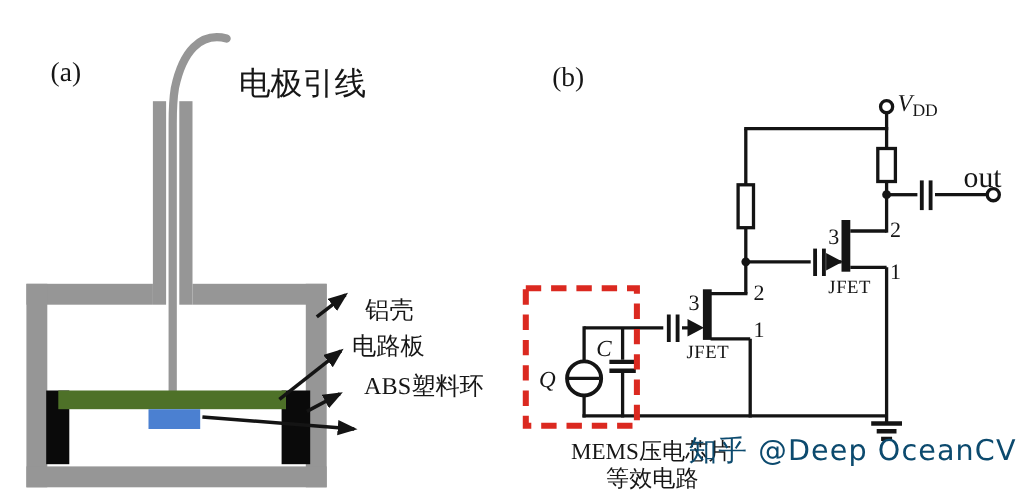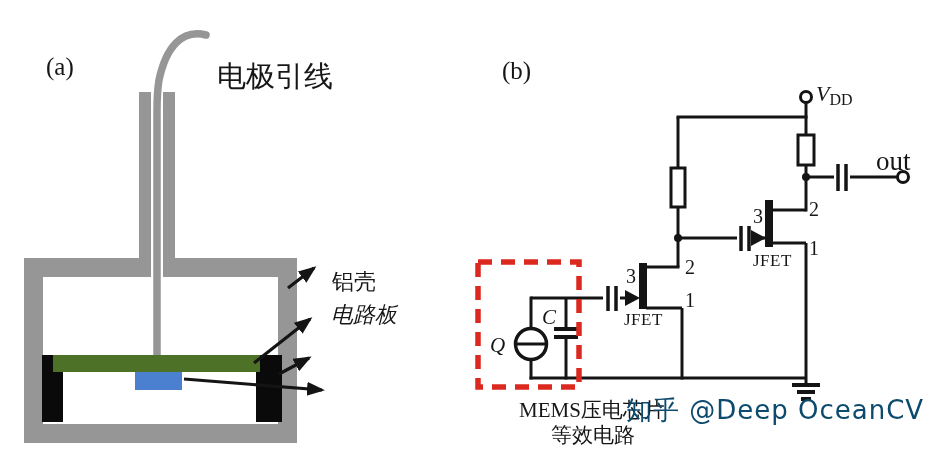--- a/index.html
+++ b/index.html
@@ -134,21 +134,22 @@
       <line x1="797" y1="392" x2="815" y2="392"></line>
       <line x1="801" y1="399" x2="811" y2="399"></line>
     </g>
 
     <rect x="478" y="262" width="101" height="125" fill="none" stroke="#db2920" stroke-width="5.5" stroke-dasharray="14 9"></rect>
   </svg>
 
   <span class="lbl panel-tag" style="left:46px;top:54px;">(a)</span>
   <span class="lbl cn-lead" style="left:217px;top:61px;">电极引线</span>
   <span class="lbl cn" style="left:332px;top:270px;text-align:right;">铝壳</span>
-  <span class="lbl cn" style="left:331px;top:303px;font-style:italic;">电路板</span>
+  <span class="lbl cn" style="left:320px;top:303px;">电路板</span>
+  <span class="lbl cn" style="left:331px;top:339px;">ABS塑料环</span>
 
   <span class="lbl panel-tag" style="left:502px;top:58px;">(b)</span>
   <span class="lbl" style="left:816px;top:82px;"><span class="vdd-main">V</span><span class="vdd-sub">DD</span></span>
   <span class="lbl out-lbl" style="left:876px;top:147px;">out</span>
 
   <span class="lbl pin-num" style="left:626px;top:266px;">3</span>
   <span class="lbl pin-num" style="left:685px;top:257px;">2</span>
   <span class="lbl pin-num" style="left:685px;top:290px;">1</span>
   <span class="lbl jfet-name" style="left:624px;top:311px;">JFET</span>
 

